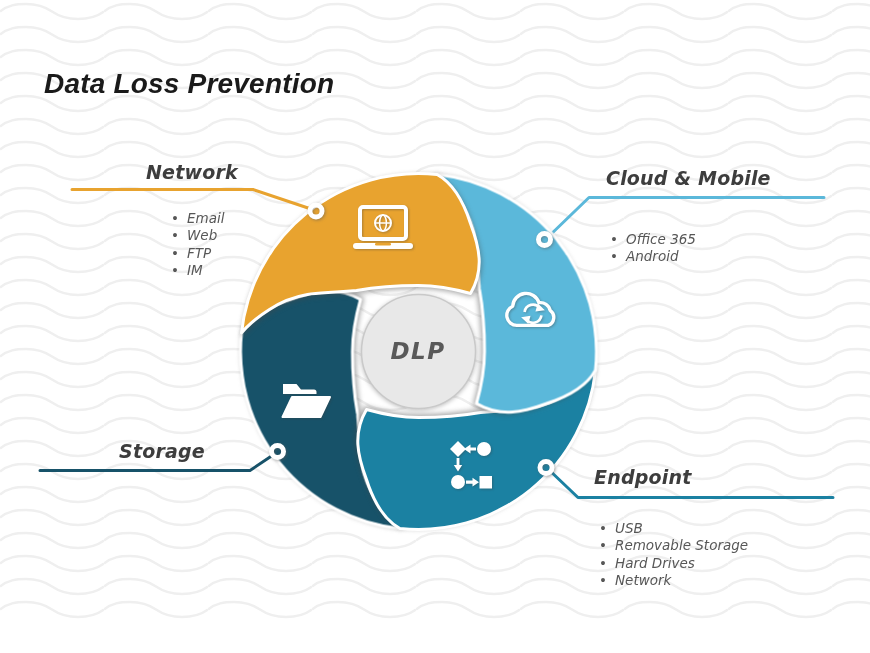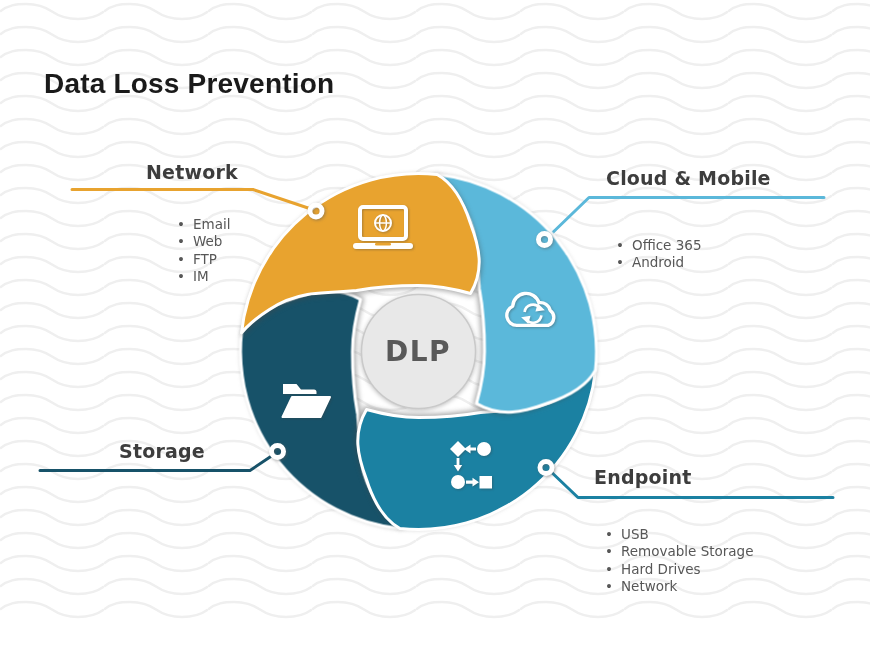--- a/index.html
+++ b/index.html
@@ -1,39 +1,39 @@
 <!DOCTYPE html>
 <html><head>
 <meta charset="utf-8">
 <style>
   html,body{margin:0;padding:0;}
   body{font-family:"DejaVu Sans",sans-serif;background:#fff;}
-  .canvas{position:relative;width:870px;height:620px;overflow:hidden;background:#fca5a5;}
+  .canvas{position:relative;width:870px;height:620px;overflow:hidden;background:#fca5a5;font-style:italic;}
   .bg-waves{position:absolute;left:0;top:0;z-index:0;}
   .stage{position:absolute;left:0;top:0;z-index:1;}
   .blade{stroke:#ffffff;stroke-width:3;stroke-linejoin:round;filter:drop-shadow(1.5px 2px 2.5px rgba(70,70,70,.45));}
   .icon{filter:drop-shadow(1px 1.5px 1px rgba(60,60,60,.35));}
   .callout-line{fill:none;stroke-width:3;stroke-linejoin:round;stroke-linecap:round;}
   .dot{filter:drop-shadow(1px 1.5px 1.5px rgba(90,90,90,.5));}
   .center-circle{filter:drop-shadow(0 1.5px 2px rgba(0,0,0,.25));}
   .txt{position:absolute;z-index:2;}
   .page-title{left:44px;top:49px;font-family:"Liberation Sans",sans-serif;font-weight:bold;font-size:28px;color:#1a1a1a;letter-spacing:.2px;}
   .sec-heading{font-weight:bold;font-size:19px;color:#3d3d3d;letter-spacing:.2px;white-space:nowrap;}
   .h-network{left:146px;top:161px;}
   .h-cloud{left:606px;top:167px;}
   .h-storage{left:119px;top:440px;}
   .h-endpoint{left:594px;top:466px;text-align:right;}
-  ul.bullets{margin:10px;padding:0;list-style:none;font-size:13.5px;line-height:17.4px;color:#575757;}
+  ul.bullets{margin:4px;padding:0;list-style:none;font-size:13.5px;line-height:17.4px;color:#575757;}
   ul.bullets li{position:relative;padding-left:17px;}
   ul.bullets li::before{content:"\2022";position:absolute;left:1px;top:0;color:#575757;}
   .l-network{left:166px;top:206px;width:100px;}
   .l-cloud{left:605px;top:227px;width:140px;}
   .l-storage{left:139px;top:487px;width:106px;}
   .l-endpoint{left:594px;top:516px;width:180px;}
-  .center-label{left:418px;top:351px;transform:translate(-50%,-50%);font-weight:bold;font-size:28px;letter-spacing:1.5px;color:#595959;}
+  .center-label{left:418px;top:351px;transform:translate(-50%,-50%);font-weight:bold;font-size:23px;letter-spacing:1.5px;color:#595959;}
 </style>
 </head>
 <body>
 
 <div class="canvas">
 
   <svg class="bg-waves" width="870" height="653" viewBox="0 0 870 653">
     <defs>
       <pattern id="waves" width="104" height="23" patternUnits="userSpaceOnUse">
         <path d="M0 11.5 C 8 5 16 4 26 4 C 36 4 44 6 52 11.5 C 60 17 68 19 78 19 C 88 19 96 17.5 104 11.5" fill="none" stroke="#efefef" stroke-width="2.4"></path>

